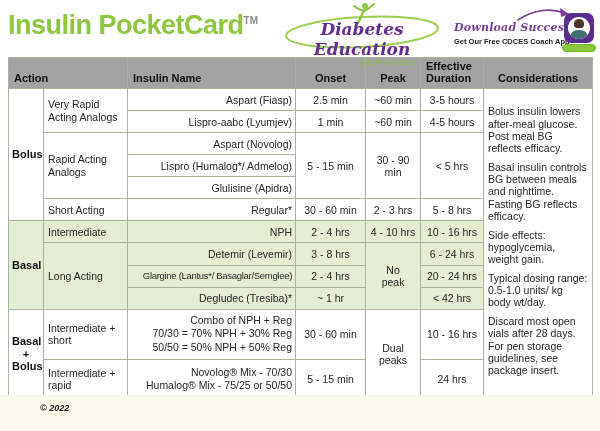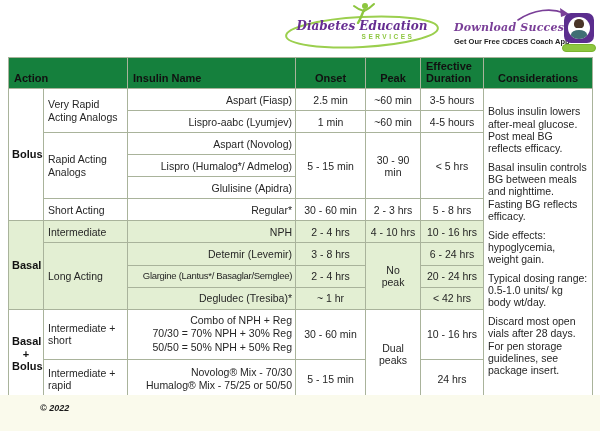--- a/index.html
+++ b/index.html
@@ -9,21 +9,21 @@
   
   .page-title { position:absolute; left:8px; top:10px; font-size:27px; font-weight:bold;
                 color:#8dc63f; letter-spacing:-0.5px; }
   .page-title sup { font-size:10px; color:#8c8c8c; vertical-align:super; letter-spacing:0; }
 
   .logo { position:absolute; left:283px; top:2px; width:158px; height:52px; }
   .logo-swoosh { position:absolute; left:0; top:8px; }
   .logo-figure { position:absolute; left:58px; top:0; }
   .logo-script { position:relative; z-index:2; margin-top:17px; text-align:center;
                  font-family:"DejaVu Serif", serif; font-style:italic; font-weight:bold;
-                 font-size:12px; color:#662d91; }
+                 font-size:17px; color:#662d91; }
   .logo-services { position:relative; z-index:2; text-align:center; padding-left:52px;
                    font-size:6.5px; font-weight:bold; letter-spacing:2.5px; color:#8dc63f; }
 
   .badge { position:absolute; left:452px; top:6px; width:146px; height:48px; cursor:pointer; }
   .badge-arrow { position:absolute; left:64px; top:0; }
   .badge-headline { position:absolute; left:2px; top:15px; width:110px;
                     font-family:"DejaVu Serif", serif; font-style:italic; font-weight:bold;
                     font-size:11px; color:#7a3f98; letter-spacing:0.2px; white-space:nowrap; }
   .badge-subline { position:absolute; left:2px; top:31px; font-size:7.5px; font-weight:bold;
                    color:#222; white-space:nowrap; }
@@ -35,21 +35,21 @@
                     border-radius:50% 50% 40% 40%; }
   .app-icon .shoulders { position:absolute; left:3px; top:13px; width:16px; height:9px; background:#3f6f74;
                          border-radius:50% 50% 0 0; }
   .app-banner { position:absolute; right:2px; top:38px; width:34px; height:8px; background:#8dc63f;
                 border-radius:4px; border:1px solid #7ab32e; }
 
   
   table.insulin { position:absolute; left:8px; top:57px; width:584px; border-collapse:collapse;
                   table-layout:fixed; }
   table.insulin th, table.insulin td { border:1px solid #a9b39b; }
-  thead th { background:#15803d; border:1px solid #8dc63f; font-size:11px; font-weight:bold;
+  thead th { background:#a3a3a3; border:1px solid #8dc63f; font-size:11px; font-weight:bold;
              color:#111; vertical-align:bottom; padding:2px 2px 4px 2px; line-height:1.1; }
   thead tr { height:28px; }
   th.al { text-align:left; padding-left:5px; }
   th.ac { text-align:center;margin-top:32px; }
   td { font-size:10.5px; color:#262626; line-height:1.15; padding:1px 3px; vertical-align:middle; }
   .r22 { height:22px; }
   .r50 { height:50px; }
   .r40 { height:40px; }
   td.action { text-align:center; font-weight:bold; font-size:11px; color:#111; }
   td.group { text-align:left; padding-left:4px; line-height:1.2; }
@@ -69,20 +69,23 @@
             letter-spacing:-0.25px; color:#1a1a1a; }
   .footer .f1 { white-space:nowrap; overflow:hidden; }
   .footer .f2row { display:flex; margin-top:2px; }
   .footer .copy { margin-left:34px; letter-spacing:0; }
 </style>
 </head>
 <body>
 
 <div class="card">
 
+  <div class="page-title">
+    <span>Insulin PocketCard</span><sup>TM</sup>
+  </div>
 
   <div class="logo">
     <svg class="logo-swoosh" width="158" height="44" viewBox="0 0 158 44">
       <ellipse cx="79" cy="22" rx="76" ry="15" fill="none" stroke="#9bcf4e" stroke-width="2" transform="rotate(-3 79 22)"></ellipse>
     </svg>
     <svg class="logo-figure" width="40" height="22" viewBox="0 0 40 22">
       <circle cx="24" cy="4" r="3" fill="#8dc63f"></circle>
       <path d="M23,8 C21,12 20,16 17,21" stroke="#8dc63f" stroke-width="2.4" fill="none" stroke-linecap="round"></path>
       <path d="M13,4 Q18,8 23,9" stroke="#8dc63f" stroke-width="2" fill="none" stroke-linecap="round"></path>
       <path d="M33,2 Q28,7 23,9" stroke="#8dc63f" stroke-width="2" fill="none" stroke-linecap="round"></path>

